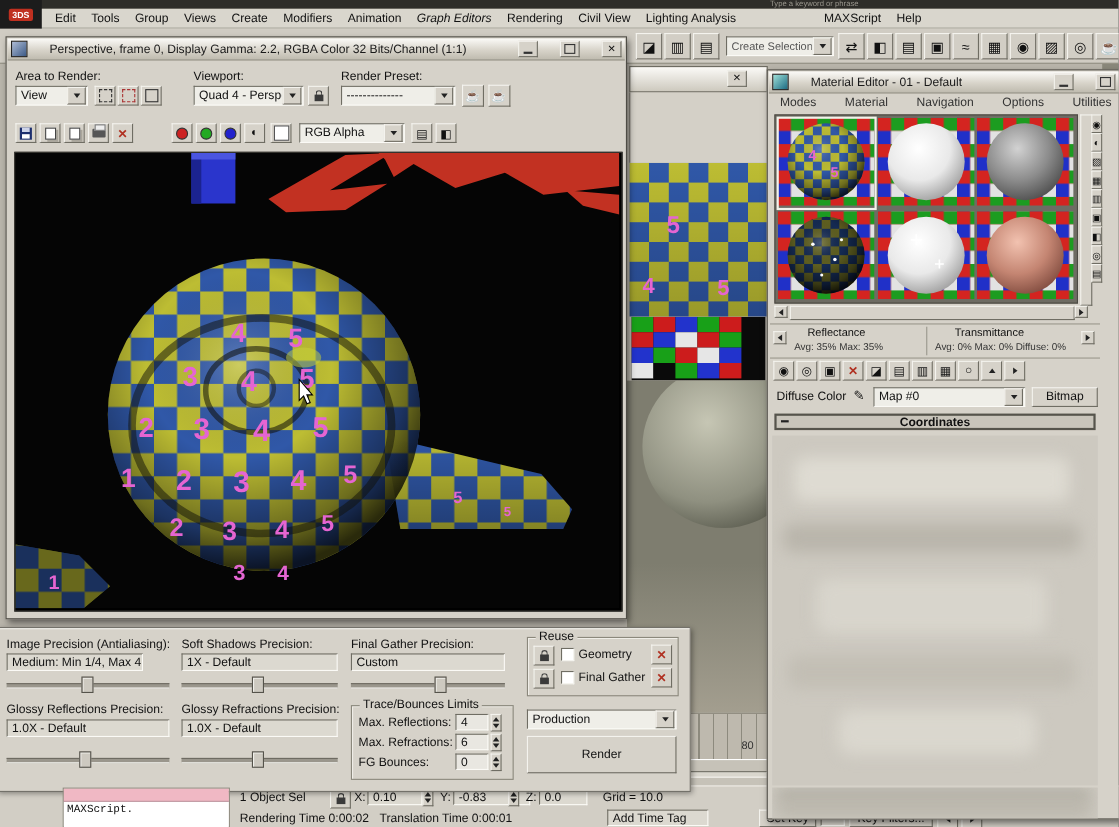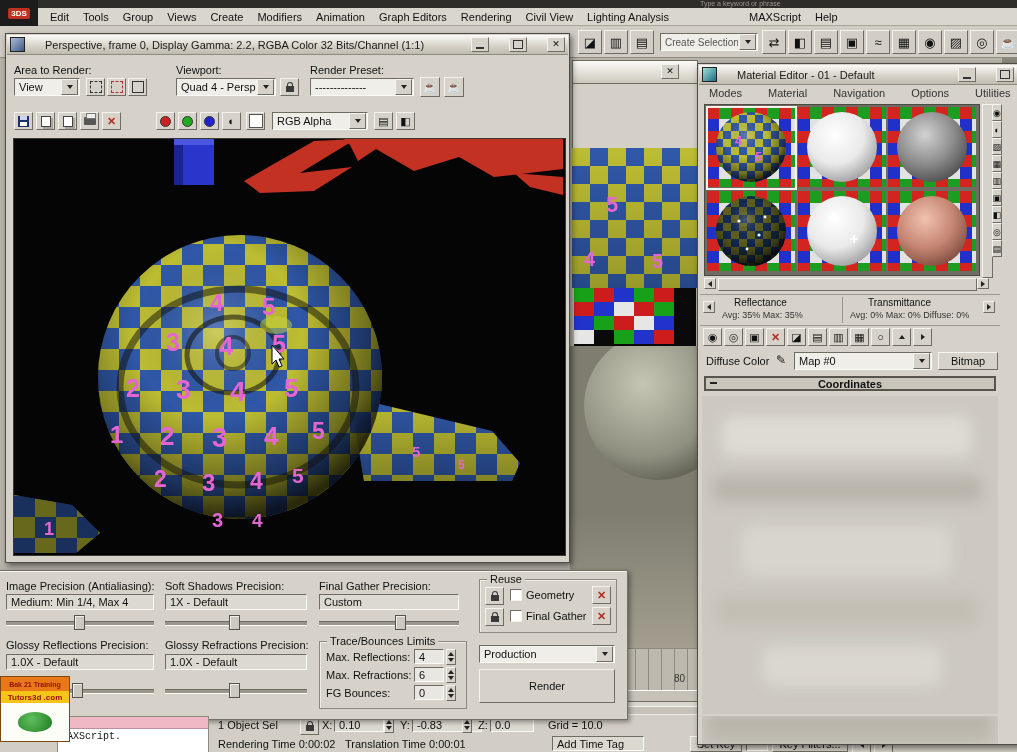--- a/index.html
+++ b/index.html
@@ -130,21 +130,21 @@
   </div>
 
   <div style="position:absolute;left:0;top:8px;width:1017px;height:18px;background:#d9d6cd;border-bottom:1px solid #a8a59b;display:flex;align-items:center;gap:2px;padding-left:44px;box-sizing:border-box;">
     <span style="padding:0 6px;">Edit</span>
     <span style="padding:0 6px;">Tools</span>
     <span style="padding:0 6px;">Group</span>
     <span style="padding:0 6px;">Views</span>
     <span style="padding:0 6px;">Create</span>
     <span style="padding:0 6px;">Modifiers</span>
     <span style="padding:0 6px;">Animation</span>
-    <span style="padding:0 6px;">Graph Editors</span>
+    <span style="padding:0 6px;font-style:italic;">Graph Editors</span>
     <span style="padding:0 6px;">Rendering</span>
     <span style="padding:0 6px;">Civil View</span>
     <span style="padding:0 6px;">Lighting Analysis</span>
     <span style="padding:0 6px;margin-top:40px;">Customize</span>
     <span style="padding:0 6px;">MAXScript</span>
     <span style="padding:0 6px;">Help</span>
   </div>
 
   <div style="position:absolute;left:0;top:0;width:38px;height:26px;background:#1c1c1c;z-index:60;display:flex;align-items:center;justify-content:center;">
     <span style="background:#c03020;color:#fff;font-weight:bold;font-size:8px;padding:1px 3px;border-radius:2px;">3DS</span>
@@ -438,21 +438,21 @@
         <g>
           <polygon points="258,206 258,225 262,221 265,228 268,227 265,220 270,220" fill="#fff" stroke="#000" stroke-width="1"></polygon>
         </g>
       </svg>
     </div>
   </div>
 
   <div style="position:absolute;left:-4px;top:570px;width:632px;height:150px;z-index:20;background:#d6d2c9;border:1px solid #73716a;box-shadow:inset 1px 1px 0 #f4f3ee, 2px 2px 5px rgba(0,0,0,.4);box-sizing:border-box;">
 
     <span class="lbl" style="left:9px;top:9px;">Image Precision (Antialiasing):</span>
-    <span class="field" style="position:absolute;left:9px;top:23px;width:148px;height:16px;">Medium: Min 1/4, Max 4</span>
+    <span class="field" style="position:absolute;left:9px;top:23px;width:124px;height:16px;">Medium: Min 1/4, Max 4</span>
     <div class="sld" style="left:9px;top:44px;width:148px;">
         <span class="trk"></span>
         <span class="th" style="left:68px;"></span>
       </div>
     <span class="lbl" style="left:9px;top:68px;">Glossy Reflections Precision:</span>
     <span class="field" style="position:absolute;left:9px;top:83px;width:148px;height:16px;">1.0X - Default</span>
     <div class="sld" style="left:9px;top:112px;width:148px;">
         <span class="trk"></span>
         <span class="th" style="left:66px;"></span>
       </div>
@@ -718,25 +718,14 @@
       <div class="bb" style="left:4px;top:15px;width:286px;height:10px;background:#b5b1a6;border-radius:3px;"></div>
     </div>
   </div>
 
   <div style="position:absolute;left:57px;top:716px;width:152px;height:36px;z-index:40;border:1px solid #8d8a7e;box-sizing:border-box;">
     <div style="height:11px;background:#f0b8c4;border-bottom:1px solid #b98f9a;"></div>
     <div style="height:23px;background:#fff;">
       <span class="mono" style="font-size:10px;padding-left:3px;">MAXScript.</span>
     </div>
   </div>
-  <div style="position:absolute;left:0;top:676px;width:70px;height:66px;z-index:45;border:1px solid #7a4a10;box-sizing:border-box;">
-    <div style="background:#e87818;height:14px;display:flex;align-items:center;justify-content:center;">
-      <span style="font-size:7px;font-weight:bold;color:#8d1010;">Bak 21 Training</span>
-    </div>
-    <div style="background:#f5c518;height:12px;display:flex;align-items:center;justify-content:center;">
-      <span style="font-size:8px;font-weight:bold;color:#a01010;">Tutors3d .com</span>
-    </div>
-    <div style="background:#fdfdf8;height:38px;display:flex;align-items:center;justify-content:center;">
-      <span style="width:34px;height:20px;background:radial-gradient(circle at 40% 35%,#5fc05f,#1e7a1e);border-radius:50% 50% 46% 46%;display:inline-block;"></span>
-    </div>
-  </div>
 
 </div>
 
 </body></html>

